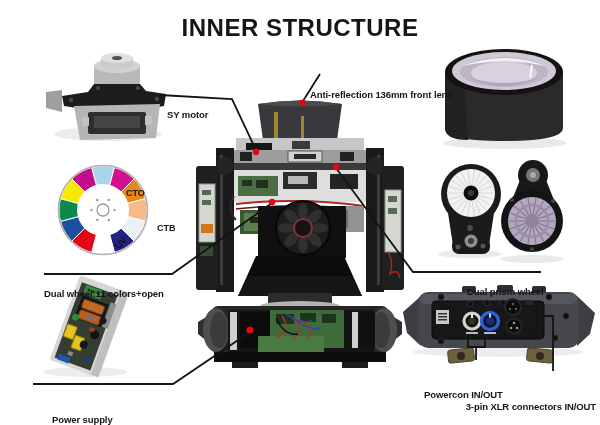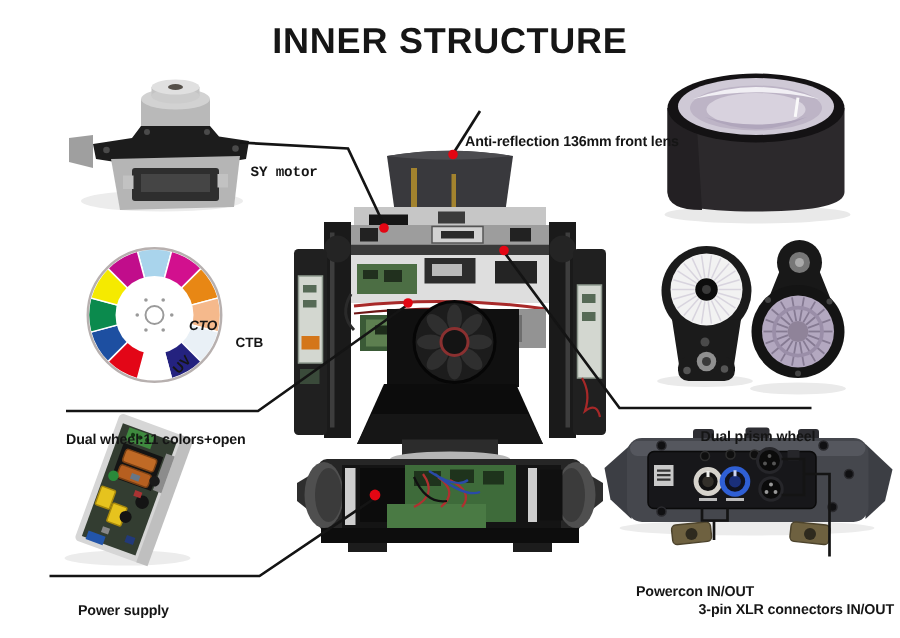--- a/index.html
+++ b/index.html
@@ -335,23 +335,23 @@
     <g fill="#e30613">
       <circle cx="256" cy="152" r="3.2"></circle>
       <circle cx="302" cy="103" r="3.2"></circle>
       <circle cx="272" cy="202" r="3.2"></circle>
       <circle cx="336" cy="167" r="3.2"></circle>
       <circle cx="250" cy="330" r="3.6"></circle>
     </g>
   </svg>
 
   <div class="title">INNER STRUCTURE</div>
-  <div class="lbl" style="left:167px;top:81px;font-family:Liberation Mono, monospace;">SY motor</div>
+  <div class="lbl" style="left:167px;top:81px;">SY motor</div>
   <div class="lbl" style="left:310px;top:61px;">Anti-reflection 136mm front lens</div>
   <div class="lbl" style="left:44px;top:260px;">Dual wheel:11 colors+open</div>
-  <div class="lbl" style="left:52px;top:374px;">Power supply</div>
+  <div class="lbl" style="left:52px;top:386px;">Power supply</div>
   <div class="lbl" style="left:467px;top:258px;">Dual prism wheel</div>
   <div class="lbl" style="left:424px;top:361px;">Powercon IN/OUT</div>
   <div class="lbl lbl-xlr" style="top:373px;">3-pin XLR connectors IN/OUT</div>
-  <div class="wheel-lbl" style="left:126px;top:212px;font-style:italic;">CTO</div>
+  <div class="wheel-lbl" style="left:126px;top:188px;">CTO</div>
   <div class="wheel-lbl" style="left:123px;top:223px;padding-left:34px;">CTB</div>
   <div class="wheel-lbl lbl-uv" style="left:115px;top:238px;">UV</div>
 </div>
 
 </body></html>

